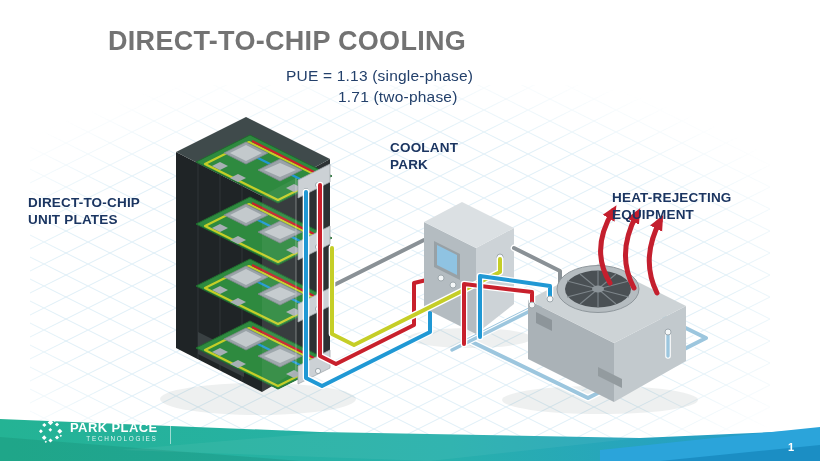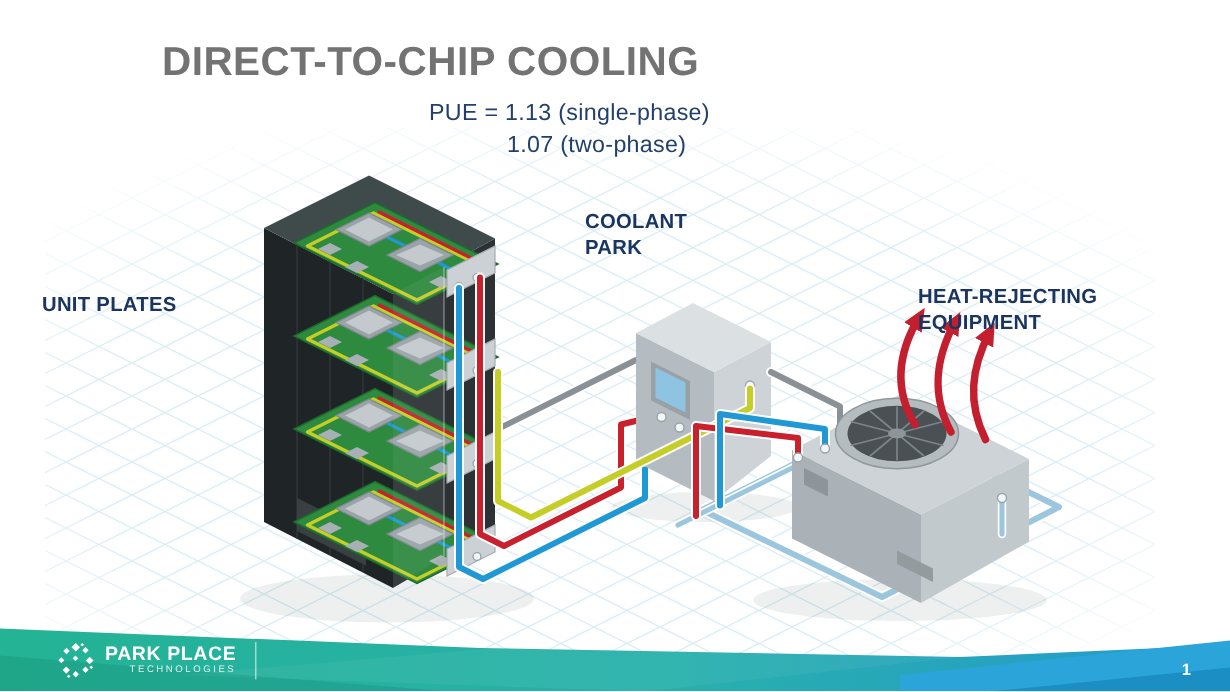--- a/index.html
+++ b/index.html
@@ -20,21 +20,21 @@
   .lbl-heat{left:612px;top:189px;width:158px;}
   svg{display:block;}
   .illus{left:0;top:0;}
   .pipe-o{fill:none;stroke:#ffffff;stroke-width:6.6;stroke-linejoin:round;stroke-linecap:round;}
   .pipe{fill:none;stroke-width:4;stroke-linejoin:round;stroke-linecap:round;}
   .pipe-thin-o{fill:none;stroke:#ffffff;stroke-width:5.6;stroke-linejoin:round;stroke-linecap:round;}
   .pipe-thin{fill:none;stroke-width:3.4;stroke-linejoin:round;stroke-linecap:round;}
   .port{fill:#f4f7f8;stroke:#98a3a8;stroke-width:.9;}
   .footer-wrap{left:0;bottom:0;width:820px;height:56px;}
   .footer-content{
-    left:0;bottom:0;width:820px;height:42px;display:flex;align-items:center;color:#fff;
+    left:0;bottom:0;width:820px;height:42px;display:flex;align-items:flex-start;color:#fff;
   }
   .logo-block{display:flex;align-items:center;margin-left:38px;}
   .logo-text{margin-left:7px;line-height:1;}
   .brand{font-size:13px;font-weight:bold;letter-spacing:.4px;}
   .brand-sub{font-size:6.4px;letter-spacing:1.7px;opacity:.85;text-align:right;margin-top:2px;}
   .sep{width:1px;height:25px;background:rgba(255,255,255,.55);margin:0 12px 0 12px;}
   .tagline{font-size:12.5px;letter-spacing:.3px;}
   .pagenum{right:26px;bottom:8px;font-size:11px;font-weight:bold;color:#fff;}
 </style>
 </head>
@@ -190,23 +190,24 @@
 
     <g fill="none" stroke-width="5" stroke-linecap="round">
       <path d="M610,283 C596,260 598,236 613,211" marker-end="url(#ah)" stroke="#c41f2e"></path>
       <path d="M634,288 C621,264 623,240 637,214" marker-end="url(#ah)" stroke="#c41f2e"></path>
       <path d="M657,293 C645,269 647,246 660,221" marker-end="url(#ah)" stroke="#c41f2e"></path>
     </g>
   </svg>
 
   <div class="abs title">DIRECT-TO-CHIP COOLING</div>
   <div class="abs pue1">PUE = 1.13 (single-phase)</div>
-  <div class="abs pue2">1.07 (two-phase)</div>
+  <div class="abs pue2">1.71 (two-phase)</div>
 
   <div class="abs lbl lbl-cold">
+    <div>DIRECT-TO-CHIP</div>
     <div>UNIT PLATES</div>
   </div>
   <div class="abs lbl lbl-cdu">
     <div>COOLANT</div>
     <div>PARK</div>
   </div>
   <div class="abs lbl lbl-heat">
     <div>HEAT-REJECTING</div>
     <div>EQUIPMENT</div>
   </div>

